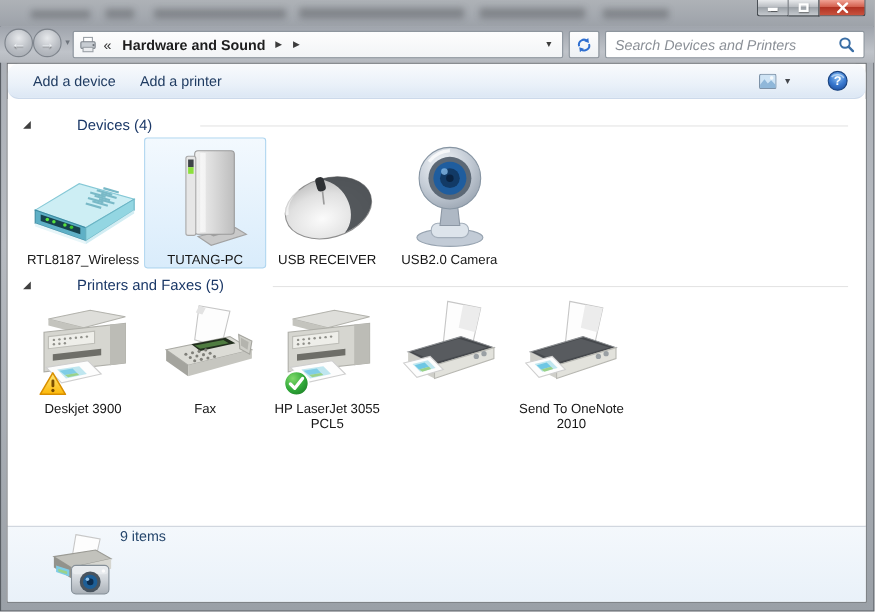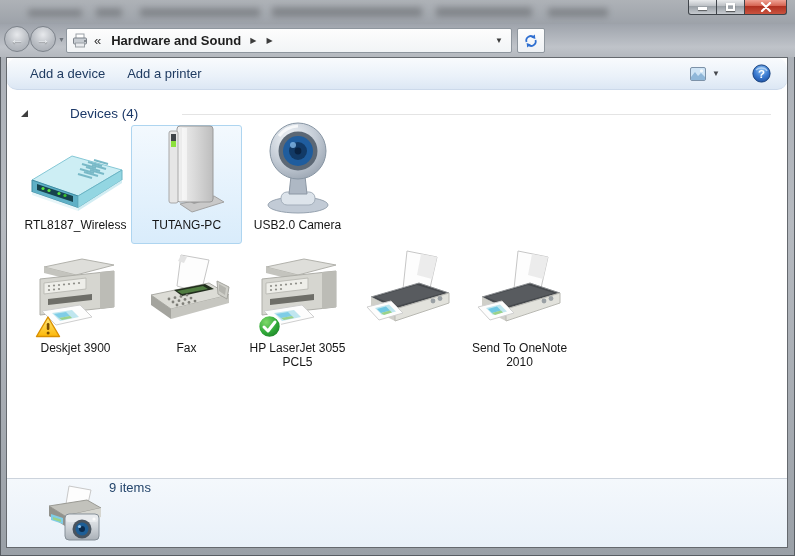--- a/index.html
+++ b/index.html
@@ -76,21 +76,21 @@
   .main { flex:1; background:#fff; padding:8px 10px 0 12px; overflow:hidden; }
 
   .group-header { display:flex; align-items:center; margin:8px 0 0 2px; cursor:default;gap:34px; }
   .tri-expanded { width:0; height:0; border-top:7px solid transparent; border-right:7px solid #3f3f3f; margin-right:8px; }
   .group-title { font-size:13.5px; color:#1c3968; white-space:nowrap; }
   .group-rule { flex:1; height:1px; background:#e4e4e4; margin:2px 6px 0 10px; }
 
   .row { display:flex; padding:4px 0 0 1px; }
   .tile { width:111px; display:flex; flex-direction:column; align-items:center;
     border:1px solid transparent; border-radius:3px; padding-top:2px; }
-  .row-devices .tile { height:119px; }
+  .row-devices .tile { height:119px;justify-content:flex-end; }
   .row-printers .tile { height:124px; }
   .tile.selected { background:linear-gradient(180deg,#f3f9fe,#d9ecfb); border-color:#aed5f0; }
   .iconbox { height:86px; display:flex; align-items:flex-end; justify-content:center; position:relative; width:100%; }
   .tile .label { font-size:12px; color:#161616; text-align:center; line-height:1.18; margin-top:4px; max-width:104px; }
   .badge { position:absolute; left:14px; bottom:-6px; }
 
   
   .details { flex:0 0 69px; background:linear-gradient(180deg,#f4f8fc,#e9f1f9);
     border-top:1px solid #ccd3dc; position:relative; }
   .details .bigicon { position:absolute; left:38px; top:5px; }
@@ -146,20 +146,29 @@
 
     <div class="refresh-btn">
       <svg width="16" height="16" viewBox="0 0 16 16">
         <path d="M3.5,9 A4.5,4.5 0 0 1 11,4.5" fill="none" stroke="#2f6fd0" stroke-width="1.8"></path>
         <path d="M11.8,1.5 L12.4,6 L8.2,4.6 Z" fill="#2f6fd0"></path>
         <path d="M12.5,7 A4.5,4.5 0 0 1 5,11.5" fill="none" stroke="#2f6fd0" stroke-width="1.8"></path>
         <path d="M4.2,14.5 L3.6,10 L7.8,11.4 Z" fill="#2f6fd0"></path>
       </svg>
     </div>
 
+    <div class="search-box">
+      <input type="text" placeholder="Search Devices and Printers" style="">
+      <span class="search-icon-wrap">
+        <svg width="15" height="15" viewBox="0 0 15 15">
+          <circle cx="6.2" cy="6.2" r="4.3" fill="none" stroke="#3a6ea5" stroke-width="1.8"></circle>
+          <line x1="9.6" y1="9.6" x2="13.4" y2="13.4" stroke="#3a6ea5" stroke-width="2.2" stroke-linecap="round"></line>
+        </svg>
+      </span>
+    </div>
   </div>
 
   <div class="content">
 
     <div class="toolbar">
       <span class="tool-btn">Add a device</span>
       <span class="tool-btn">Add a printer</span>
       <span class="tool-right">
         <span class="views-btn">
           <svg width="16" height="14" viewBox="0 0 16 14">
@@ -240,20 +249,41 @@
               <rect x="31" y="4" width="36" height="76" rx="3" fill="url(#pcg)" stroke="#9a9a9a"></rect>
               <rect x="23" y="9" width="9" height="72" rx="2" fill="#e6e6e6" stroke="#a8a8a8"></rect>
               <rect x="25" y="12" width="5" height="7" fill="#3f4448"></rect>
               <rect x="25" y="19" width="5" height="6" fill="#8ce03c"></rect>
               <rect x="36" y="6" width="5" height="72" fill="#ffffff" opacity="0.55"></rect>
             </svg>
           </div>
           <div class="label">TUTANG-PC</div>
         </div>
 
+        <div class="tile">
+          <div class="iconbox">
+            <svg width="104" height="80" viewBox="0 0 104 80">
+              <defs>
+                <radialGradient id="mouseg" cx="40%" cy="65%" r="75%">
+                  <stop offset="0%" stop-color="#fbfbfb"></stop>
+                    <stop offset="55%" stop-color="#e0e0e0"></stop>
+                    <stop offset="100%" stop-color="#b3b3b3"></stop>
+                </radialGradient>
+              </defs>
+              <g transform="rotate(-16 52 42)">
+                <ellipse cx="52" cy="44" rx="40" ry="27" fill="url(#mouseg)" stroke="#8f8f8f"></ellipse>
+                <path d="M52,17 A40,27 0 0 1 92,44 A40,27 0 0 1 60,70 C76,60 76,28 52,17 Z" fill="#44484c" opacity="0.9"></path>
+                <path d="M30,20 A40,27 0 0 0 14,40" fill="none" stroke="#fff" stroke-width="3" opacity="0.6"></path>
+                <rect x="47" y="15" width="8" height="13" rx="3.5" fill="#2e3134"></rect>
+                <line x1="51" y1="28" x2="49" y2="40" stroke="#9b9b9b" stroke-width="1.5"></line>
+              </g>
+            </svg>
+          </div>
+          <div class="label">USB RECEIVER</div>
+        </div>
 
         <div class="tile">
           <div class="iconbox">
             <svg width="86" height="94" viewBox="0 0 86 94">
               <defs>
                 <radialGradient id="camsg" cx="38%" cy="30%" r="80%">
                   <stop offset="0%" stop-color="#f4f7fa"></stop>
                     <stop offset="55%" stop-color="#c4ccd6"></stop>
                     <stop offset="100%" stop-color="#95a0ad"></stop>
                 </radialGradient>
@@ -267,20 +297,25 @@
               <circle cx="43" cy="31" r="9" fill="#123a66"></circle>
               <circle cx="43" cy="31" r="3.4" fill="#0a2342"></circle>
               <circle cx="38" cy="25" r="3" fill="#7fb3e0" opacity="0.85"></circle>
               <path d="M24,16 A26,26 0 0 1 43,6" fill="none" stroke="#ffffff" stroke-width="3" opacity="0.75"></path>
             </svg>
           </div>
           <div class="label">USB2.0 Camera</div>
         </div>
       </div>
 
+      <div class="group-header">
+        <span class="tri-expanded"></span>
+        <span class="group-title">Printers and Faxes (5)</span>
+        <span class="group-rule"></span>
+      </div>
 
       <div class="row row-printers">
 
         <div class="tile">
           <div class="iconbox">
             <svg width="100" height="84" viewBox="0 0 100 84">
               <polygon points="18,14 56,6 88,12 50,22" fill="#dededa" stroke="#b2b2ac"></polygon>
               <polygon points="18,14 50,22 50,28 18,20" fill="#c4c4be"></polygon>
               <polygon points="14,26 88,18 88,54 14,62" fill="#d6d6d0" stroke="#aeaea8"></polygon>
               <polygon points="74,19 88,18 88,54 74,56" fill="#bcbcb6"></polygon>

